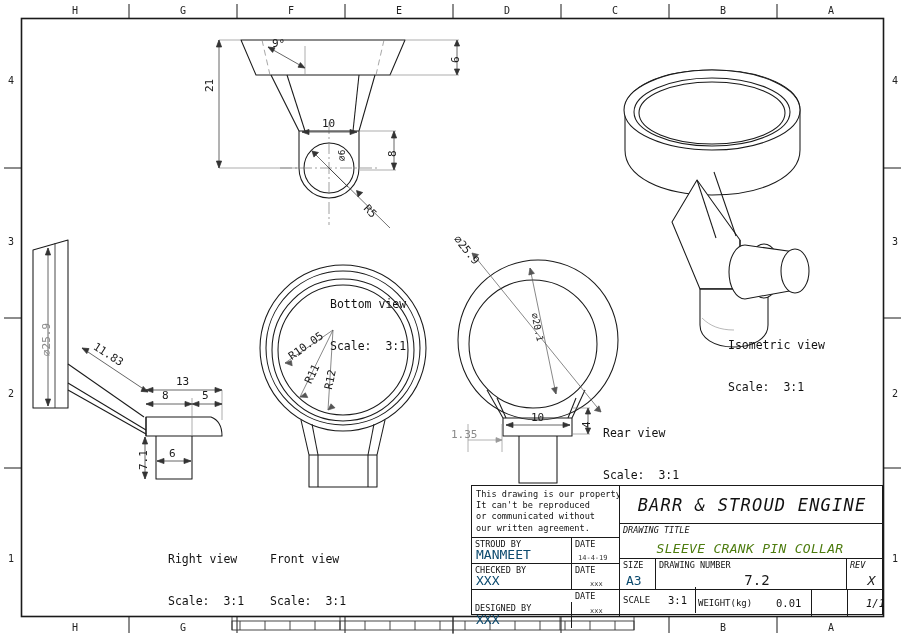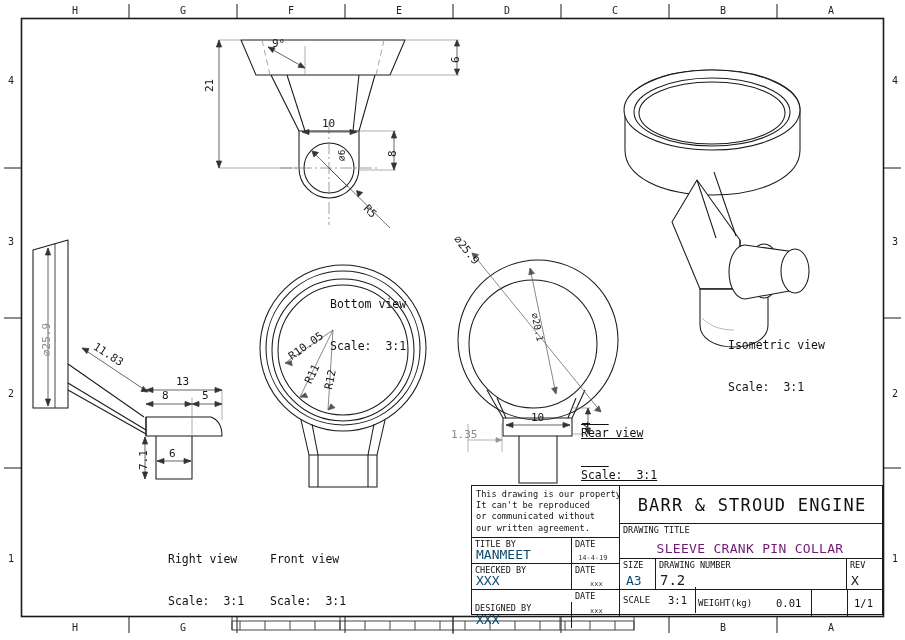--- a/index.html
+++ b/index.html
@@ -56,42 +56,42 @@
     background: #fff;
     font-family: "DejaVu Sans Mono", monospace;
   }
   .tb-cell {
     position: absolute;
     box-sizing: border-box;
     border-right: 1px solid #1a1a1a;
     border-bottom: 1px solid #1a1a1a;
     overflow: hidden;
   }
-  .tb-nr { border-right: none; }
+  .tb-nr { border-right: none; font-style: italic; }
   .tb-nb { border-bottom: none; }
   .tb-label {
     position: absolute;
     left: 3px; top: 1px;
     font-size: 8.5px;
     color: #111;
     letter-spacing: 0px;
     white-space: pre;
   }
   .tb-value {
     position: absolute;
     left: 4px; bottom: 1px;
     font-size: 13px;
     color: #0c4a6e;
     white-space: pre;
   }
   .tb-value.mini { font-size: 7px; color: #333; text-align: center; }
   .tb-center {
     position: absolute;
-    left: 4px; right: 0;
-    text-align: left;
+    left: 12px; right: 0;
+    text-align: center;
     white-space: pre;
   }
   .prop-text {
     position: absolute;
     left: 4px; top: 3px;
     font-size: 8.6px;
     line-height: 11.2px;
     color: #111;
     white-space: pre;
   }
@@ -103,21 +103,21 @@
     letter-spacing: 1.2px;
     color: #111;
     white-space: pre;
   }
   .dt-title {
     position: absolute;
     left: 0; right: 4px; bottom: 2px;
     text-align: center;
     font-size: 13px;
     letter-spacing: 0.3px;
-    color: #701a75;
+    color: #4d7c0f;
     white-space: pre;
   }
   .inline-lv {
     position: absolute;
     font-size: 9px;
     color: #111;
     white-space: pre;
   }
   .inline-vv {
     position: absolute;
@@ -497,21 +497,21 @@
       <line x1="502" y1="424" x2="502" y2="452"></line>
     </g>
   </svg>
 
   <div class="dim" style="left:461px; top:233px; transform:rotate(51deg); transform-origin:left top;">⌀25.9</div>
   <div class="dim small" style="left:540px; top:312px; transform:rotate(78deg); transform-origin:left top;">⌀20.1</div>
   <div class="dim" style="left:531px; top:411px;">10</div>
   <div class="dim" style="left:580px; top:428px; transform:rotate(-90deg); transform-origin:left top;">4</div>
   <div class="dim gray" style="left:451px; top:428px;">1.35</div>
 
-  <div class="viewlabel" style="left:581px; top:398px;text-decoration:underline;">
+  <div class="viewlabel" style="left:603px; top:398px;">
     <div>Rear view</div>
     <div>Scale:  3:1</div>
   </div>
 
   <div id="titleblock">
 
     <div class="tb-cell" style="left:0; top:0; width:148px; height:52px;">
       <div class="prop-text">This drawing is our property.
 It can't be reproduced
 or communicated without
@@ -521,21 +521,21 @@
     <div class="tb-cell tb-nr" style="left:148px; top:0; width:264px; height:38px;">
       <div class="co-name">BARR &amp; STROUD ENGINE</div>
     </div>
 
     <div class="tb-cell tb-nr" style="left:148px; top:38px; width:264px; height:35px;">
       <div class="tb-label">DRAWING TITLE</div>
       <div class="dt-title">SLEEVE CRANK PIN COLLAR</div>
     </div>
 
     <div class="tb-cell" style="left:0; top:52px; width:100px; height:26px;">
-      <div class="tb-label">TITLE BY</div>
+      <div class="tb-label">STROUD BY</div>
       <div class="tb-value">MANMEET</div>
     </div>
     <div class="tb-cell" style="left:100px; top:52px; width:48px; height:26px;">
       <div class="tb-label">DATE</div>
       <div class="tb-value mini" style="left:6px;">14-4-19</div>
     </div>
 
     <div class="tb-cell" style="left:0; top:78px; width:100px; height:26px;">
       <div class="tb-label">CHECKED BY</div>
       <div class="tb-value">XXX</div>
@@ -573,18 +573,18 @@
       <div class="inline-lv" style="left:3px; top:8px;">SCALE</div>
       <div class="inline-vv" style="left:48px; top:7px;">3:1</div>
     </div>
     <div class="tb-cell tb-nb" style="left:224px; top:104px; width:116px; height:26px;">
       <div class="inline-lv" style="left:2px; top:8px;">WEIGHT(kg)</div>
       <div class="inline-vv" style="left:80px; top:7px;">0.01</div>
     </div>
     <div class="tb-cell tb-nb" style="left:340px; top:104px; width:36px; height:26px;"></div>
     <div class="tb-cell tb-nb tb-nr" style="left:376px; top:104px; width:36px; height:26px;">
 
-      <div class="inline-vv" style="left:6px; top:7px;">1/1</div>
+      <div class="inline-vv" style="left:18px; top:7px;">1/1</div>
     </div>
 
   </div>
 
 </div>
 
 </body></html>

